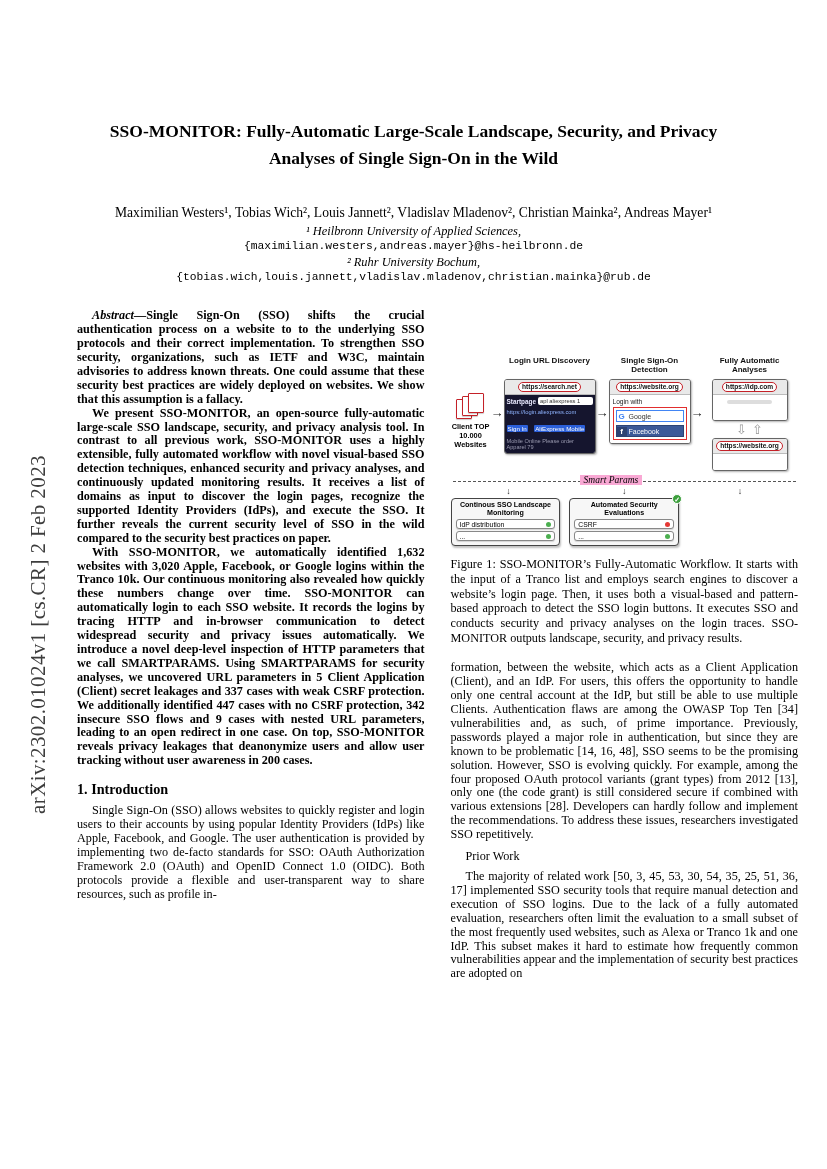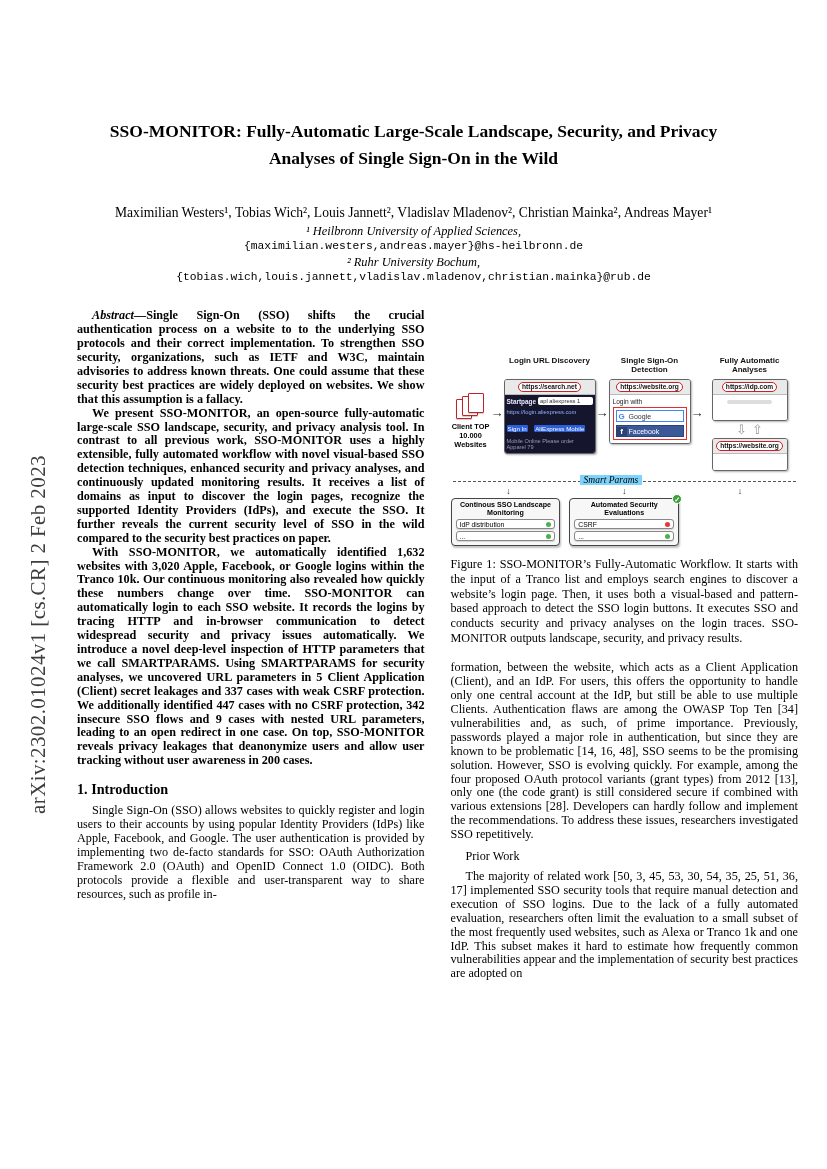--- a/index.html
+++ b/index.html
@@ -72,21 +72,21 @@
   .f-icon { display:inline-block; width:10px; text-align:center; background:#2d4373; color:#fff; font-weight:bold; font-size:8px; }
 
   .right-stack { display:flex; flex-direction:column; align-items:center; }
   .right-stack .bwin { width:76px; }
   .idp-body { height:20px; background:#fff; }
   .idp-body .mock-line { width:60%; height:4px; background:#ddd; margin:5px auto 0; border-radius:2px; }
   .web2-body { height:16px; background:#fff; }
   .updown { display:flex; gap:5px; font-size:13px; color:#999; line-height:1; margin:2px 0; }
 
   .smart-line { position:relative; border-top:1.3px dashed #555; margin:10px 2px 0; height:6px; }
-  .sp-label { position:absolute; top:-7px; left:37%; background:#7dd3fc; padding:0 4px;
+  .sp-label { position:absolute; top:-7px; left:37%; background:#f9a8d4; padding:0 4px;
               font-family:"Liberation Serif", serif; font-style:italic; font-size:9.5px; }
   .down-arrows { display:flex; justify-content:space-around; font-size:9px; color:#222; line-height:1; margin-bottom:2px; }
 
   .fig-boxes { display:grid; grid-template-columns:1fr 1fr 1fr; gap:9px; }
   .fbox { position:relative; border:1.2px solid #444; border-radius:4px; background:#f7f7f7;
           padding:2px 4px 4px; box-shadow:1px 2px 2px rgba(0,0,0,.25); }
   .fbox-title { font-size:7.1px; font-weight:bold; text-align:center; line-height:1.15; margin-bottom:1px; }
   .pill { display:flex; align-items:center; justify-content:space-between; border:1px solid #888; border-radius:3px;
           background:#fff; font-size:6.8px; padding:0 3px; height:10px; margin-top:2px;
           box-shadow:0 1px 1px rgba(0,0,0,.15); }

